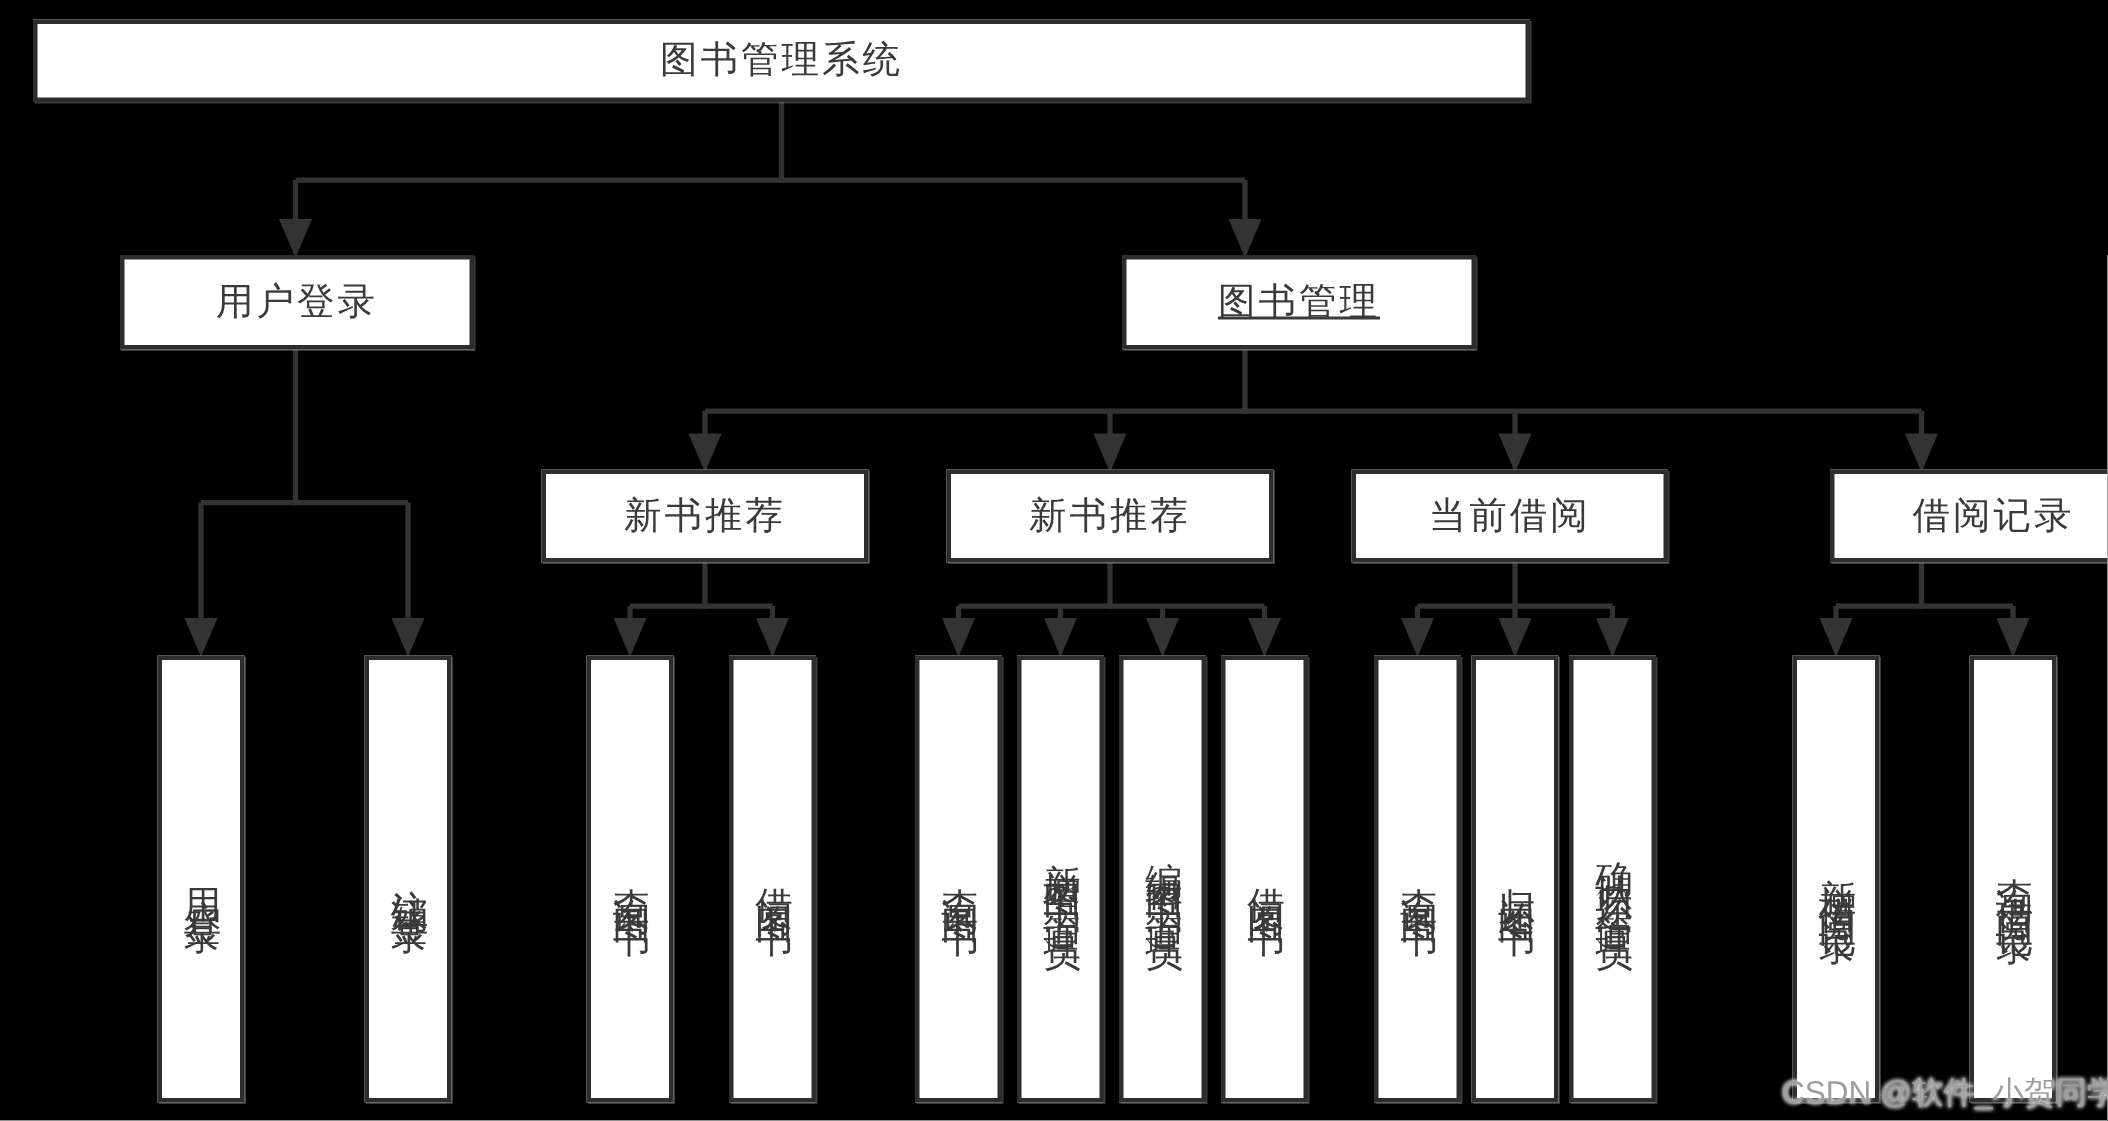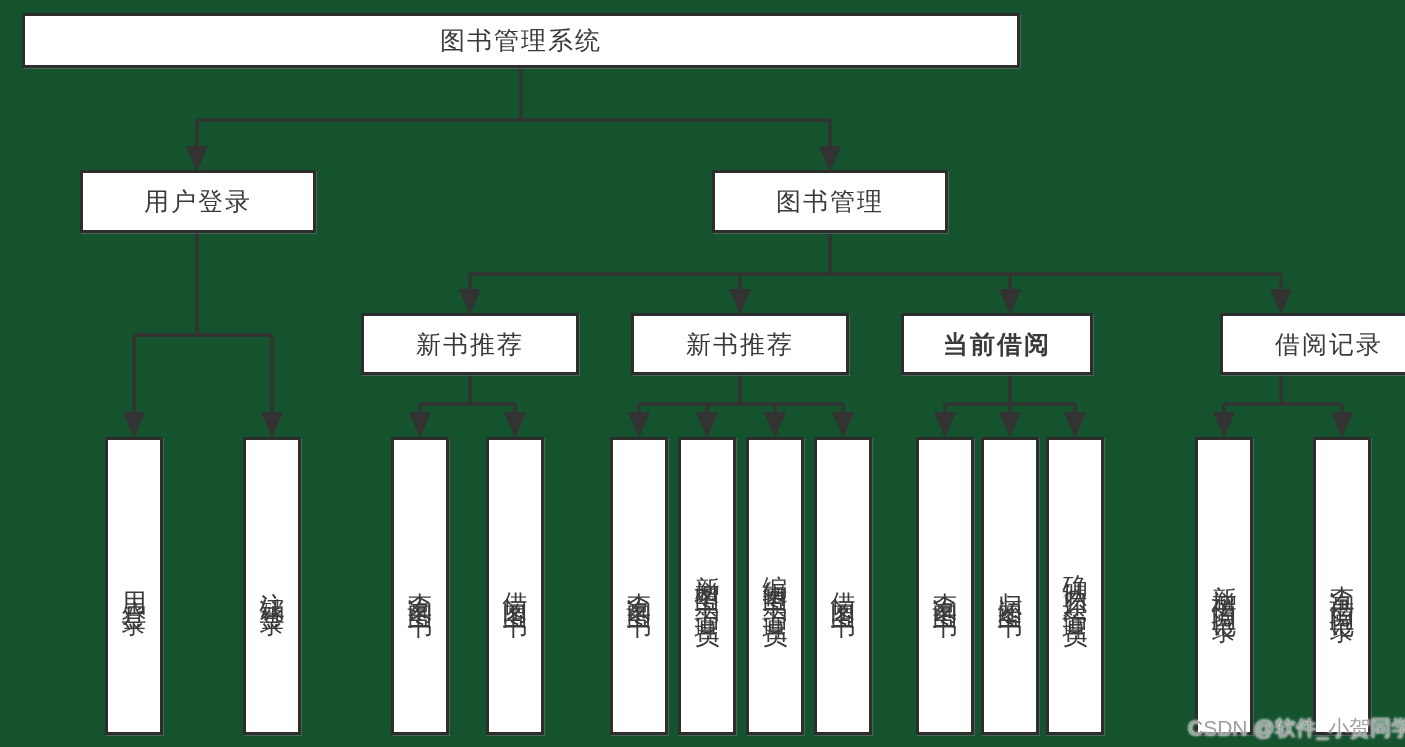--- a/index.html
+++ b/index.html
@@ -4,21 +4,21 @@
 <style>
   html, body {
     margin: 0;
     padding: 0;
     background: #ffffff;
   }
   #stage {
     position: relative;
     width: 1405px;
     height: 747px;
-    background: #14532d;
+    background: #000000;
     overflow: hidden;
     font-family: "Liberation Sans", "DejaVu Sans", sans-serif;
   }
   #wires {
     position: absolute;
     left: 0;
     top: 0;
     width: 1405px;
     height: 747px;
     pointer-events: none;
@@ -90,31 +90,31 @@
              M1213,412 L1235,412 L1224,438 Z  M1331,412 L1353,412 L1342,438 Z" fill="#333333" stroke="none"></path>
   </svg>
 
   <div class="box" style="left:22px; top:13px; width:998px; height:55px;">
     <span class="hlabel">图书管理系统</span>
   </div>
 
   <div class="box" style="left:80px; top:170px; width:236px; height:63px;">
     <span class="hlabel">用户登录</span>
   </div>
-  <div class="box" style="left:712px; top:170px; width:236px; height:63px;">
+  <div class="box" style="left:748px; top:170px; width:236px; height:63px;text-decoration:underline;">
     <span class="hlabel">图书管理</span>
   </div>
 
   <div class="box" style="left:361px; top:313px; width:218px; height:62px;align-items:center;">
     <span class="hlabel">新书推荐</span>
   </div>
   <div class="box" style="left:631px; top:313px; width:218px; height:62px;">
     <span class="hlabel">新书推荐</span>
   </div>
-  <div class="box" style="left:901px; top:313px; width:192px; height:62px;font-weight:bold;">
+  <div class="box" style="left:901px; top:313px; width:211px; height:62px;">
     <span class="hlabel">当前借阅</span>
   </div>
   <div class="box" style="left:1172px; top:313px; width:218px; height:62px;margin-left:48px;">
     <span class="hlabel">借阅记录</span>
   </div>
 
   <div class="box leaf" style="left:105px;">
     <span class="vlabel">用户登录</span>
   </div>
   <div class="box leaf" style="left:243px;">

